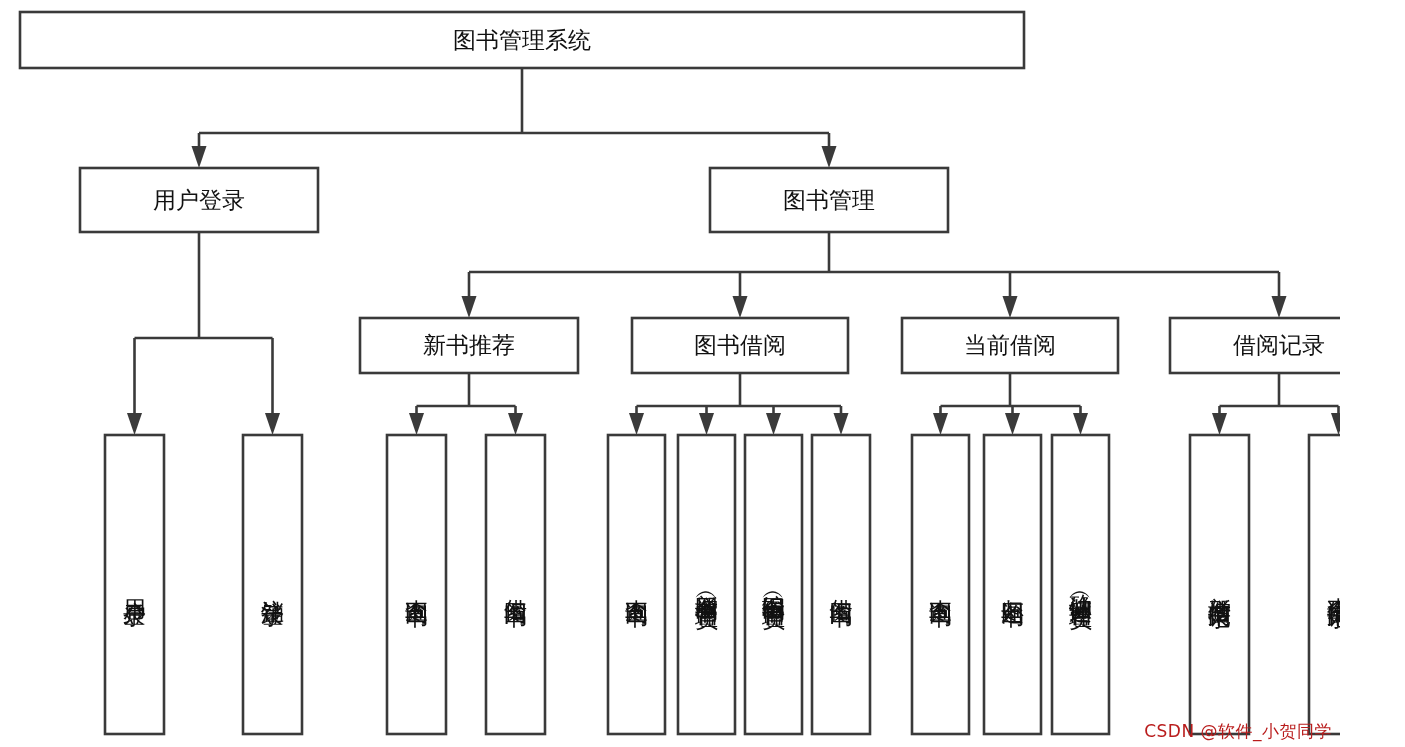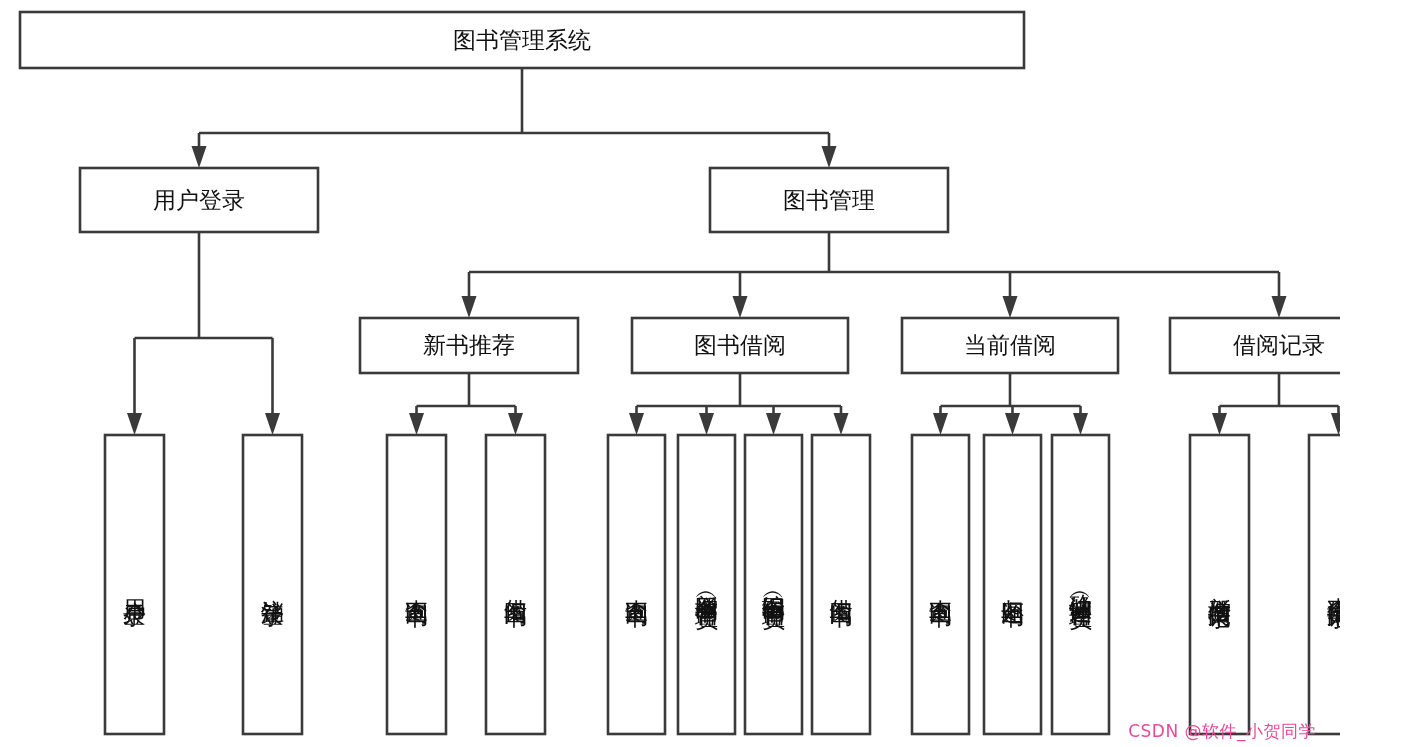--- a/index.html
+++ b/index.html
@@ -59,25 +59,25 @@
     text-orientation: upright;
     font-family: "DejaVu Sans", "Liberation Sans", sans-serif;
     font-size: 23px;
     line-height: 1.0;
     letter-spacing: 2px;
     color: #111111;
     white-space: nowrap;
   }
   .watermark {
     position: absolute;
-    right: 24px;
+    right: 8px;
     bottom: 4px;
     font-family: "DejaVu Sans", "Liberation Sans", sans-serif;
     font-size: 17px;
-    color: #ec4899;
+    color: #b91c1c;
     letter-spacing: 0.5px;
     white-space: nowrap;
   }
 </style>
 </head>
 <body>
 
 <div id="canvas">
 
   <svg id="diagram" viewBox="0 0 1405 747">

